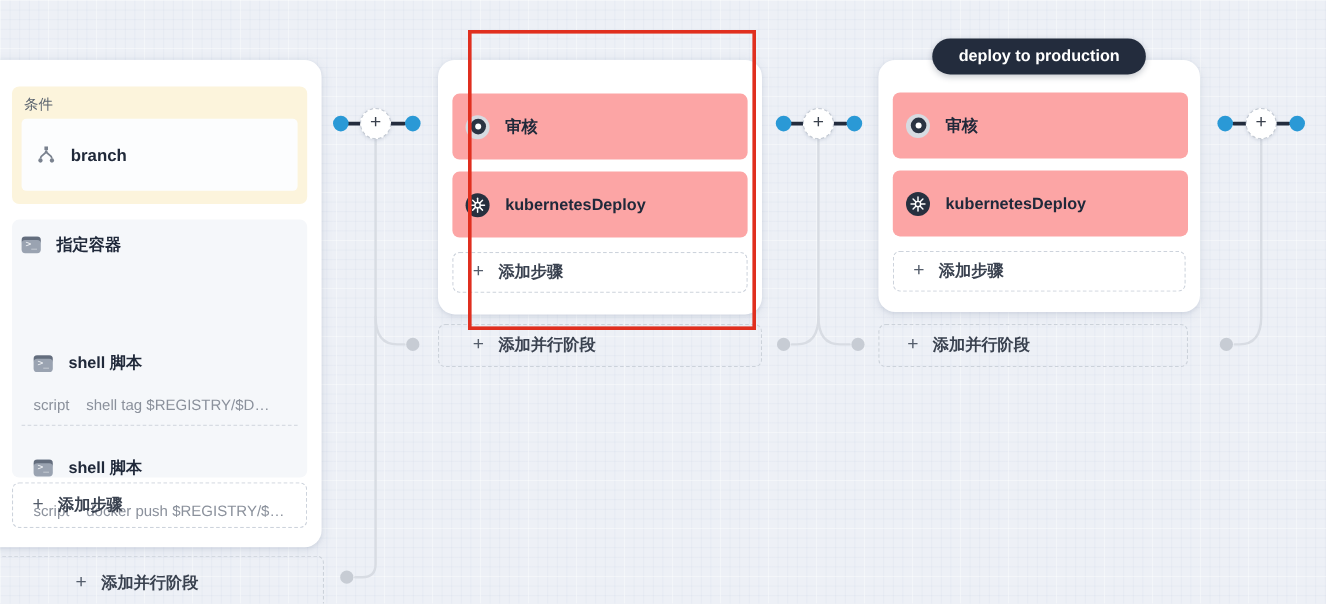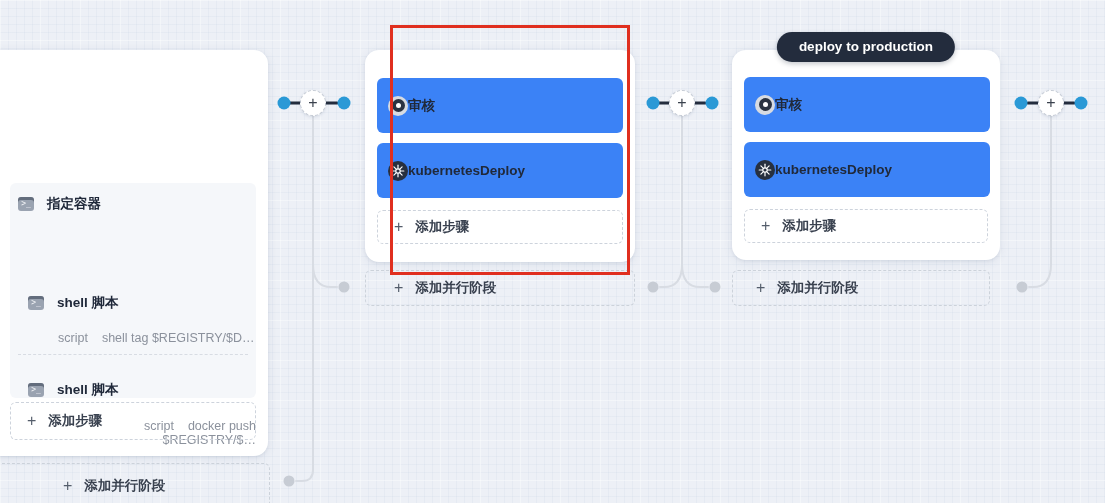--- a/index.html
+++ b/index.html
@@ -41,21 +41,21 @@
     position:absolute;left:8px;top:27px;right:8px;height:60px;
     background:#fcfdfe;border-radius:4px;
   }
   .cond-row{position:absolute;left:12px;top:0;height:60px;display:flex;align-items:center;gap:12px;}
   .cond-item-label{font-size:14px;font-weight:bold;color:#20293a;}
   .steps-block{
     position:absolute;background:#f5f7fa;border-radius:6px;
   }
   .step-title{font-size:13.5px;font-weight:bold;color:#20293a;}
   .param-line{position:absolute;font-size:12.5px;color:#8b919c;}
-  .param-key{margin-right:14px;margin-left:30px;}
+  .param-key{margin-right:14px;}
   .dashed-divider{position:absolute;border-top:1px dashed #d8dce3;height:0;}
   .terminal-icon{
     display:inline-block;width:16px;height:14px;border-radius:3px;
     background:#9aa3b1;color:#f2f4f7;
     font-family:"DejaVu Sans Mono","Liberation Mono",monospace;
     font-size:8px;line-height:13px;text-align:center;
     box-shadow:inset 0 3px 0 rgba(55,65,82,.55);
     vertical-align:middle;
   }
   .abs{position:absolute;}
@@ -64,22 +64,22 @@
     display:flex;align-items:center;cursor:pointer;background:transparent;
   }
   .add-step-btn .plus{font-size:16px;color:#545d6b;font-weight:400;margin-right:12px;}
   .add-step-btn .lbl{font-size:13.5px;color:#39414f;font-weight:600;}
   .add-parallel-btn{
     position:absolute;border:1px dashed #ccd2da;border-radius:6px;
     display:flex;align-items:center;cursor:pointer;z-index:2;
   }
   .row-step{
     position:absolute;left:12px;width:246px;height:55px;
-    background:#3b82f6;border-radius:6px;
-    display:flex;align-items:center;padding-left:11px;box-sizing:border-box;
+    background:#fca5a5;border-radius:6px;
+    display:flex;align-items:center;padding-left:11px;box-sizing:border-box;gap:13px;
   }
   .approval-icon{
     width:20px;height:20px;border-radius:50%;background:#d7dbe1;
     display:flex;align-items:center;justify-content:center;flex:0 0 auto;
   }
   .approval-icon .ring{
     width:13px;height:13px;border-radius:50%;background:#2a3342;
     display:flex;align-items:center;justify-content:center;
   }
   .approval-icon .dot{width:5px;height:5px;border-radius:50%;background:#fff;}
@@ -137,20 +137,34 @@
       <circle cx="653" cy="103" r="6.5"></circle>
       <circle cx="712" cy="103" r="6.5"></circle>
       <circle cx="1021" cy="103" r="6.5"></circle>
       <circle cx="1081" cy="103" r="6.5"></circle>
     </g>
   </svg>
 
 
   <div class="stage-card" style="left:-14px;top:50px;width:282px;height:406px;">
 
+    <div class="cond-section" style="left:24px;top:22px;width:246px;height:98px;">
+      <div class="cond-label">条件</div>
+      <div class="cond-card">
+        <div class="cond-row">
+          <svg width="17" height="17" viewBox="0 0 16 16">
+            <path d="M8,4 C8,8 3.5,7 3.5,10.5 M8,4 C8,8 12.5,7 12.5,10.5" stroke="#7a828f" stroke-width="1.4" fill="none"></path>
+            <rect x="6.6" y="1" width="2.8" height="2.8" fill="#7a828f"></rect>
+            <circle cx="3.5" cy="12" r="1.7" fill="#7a828f"></circle>
+            <circle cx="12.5" cy="12" r="1.7" fill="#7a828f"></circle>
+          </svg>
+          <span class="cond-item-label">branch</span>
+        </div>
+      </div>
+    </div>
 
     <div class="steps-block" style="left:24px;top:133px;width:246px;height:215px;">
 
       <div class="abs" style="left:8px;top:12px;display:flex;align-items:center;gap:13px;">
         <span class="terminal-icon">&gt;_</span>
         <span class="step-title">指定容器</span>
       </div>
 
       <div class="abs" style="left:18px;top:111px;display:flex;align-items:center;gap:13px;">
         <span class="terminal-icon">&gt;_</span>

